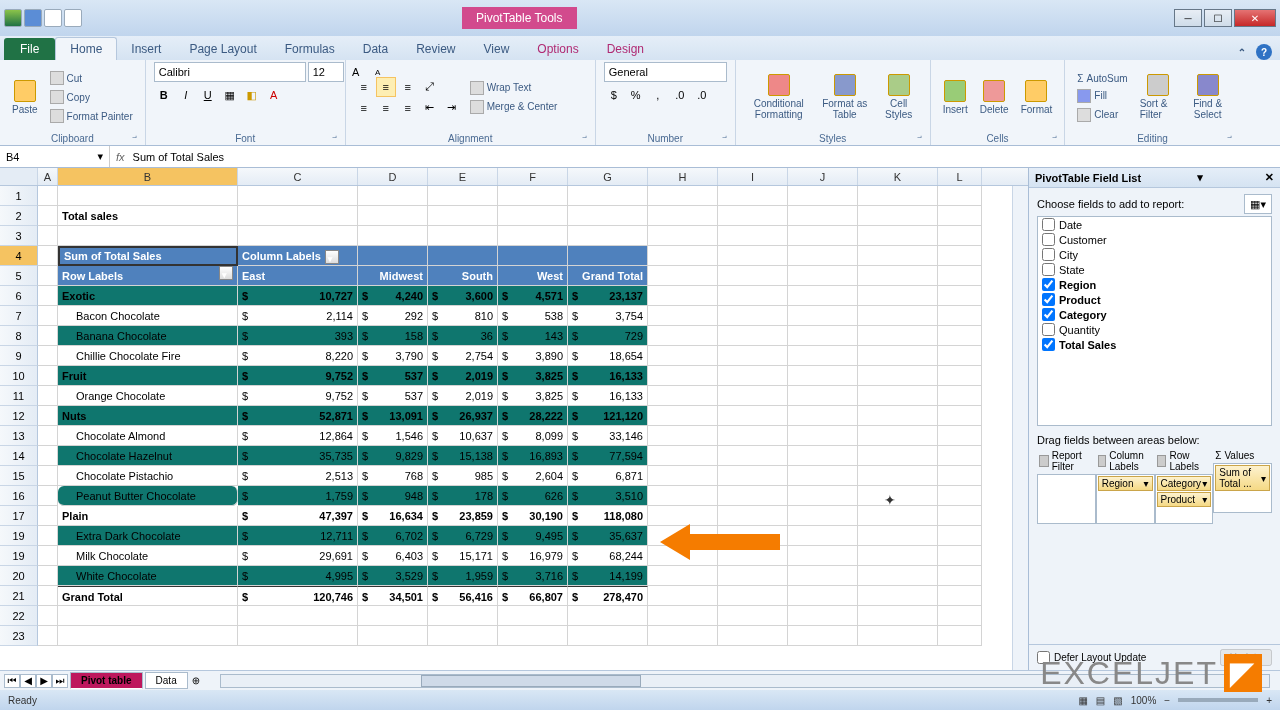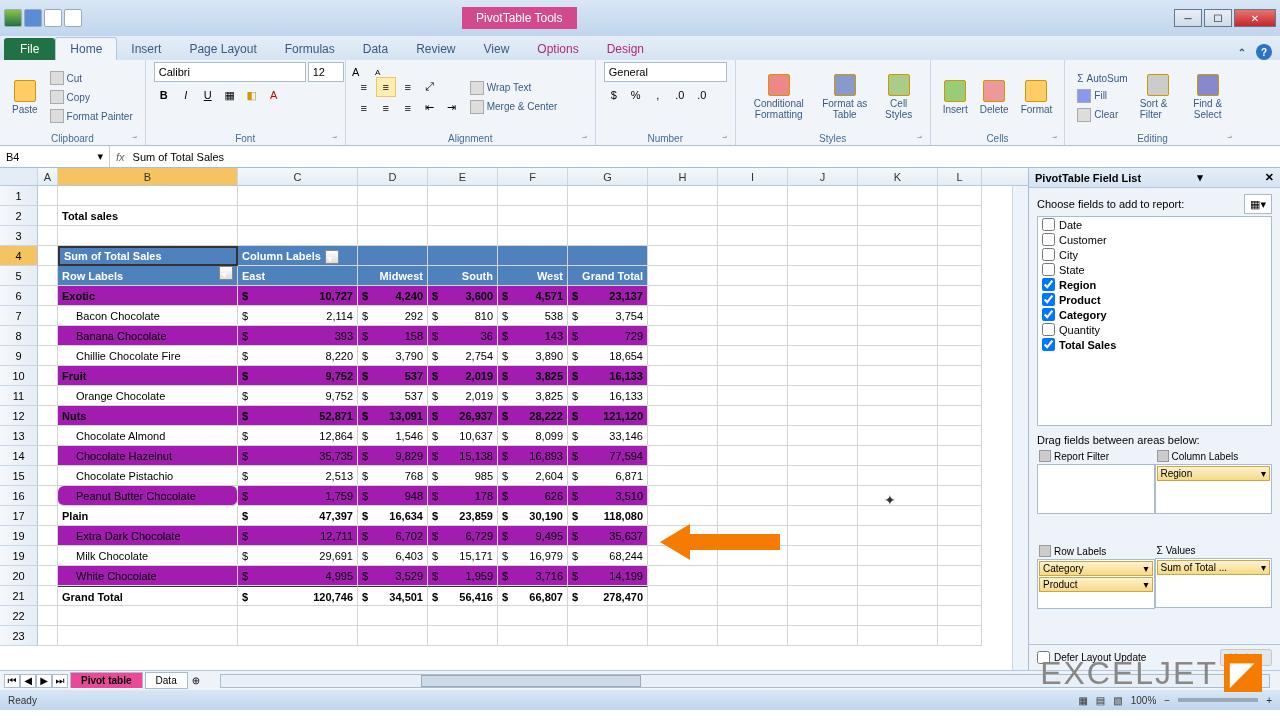--- a/index.html
+++ b/index.html
@@ -55,21 +55,21 @@
 .col-headers { display: flex; height: 18px; background: linear-gradient(#f5f8fb,#e4ecf5); border-bottom: 1px solid #b5c7dd; }
 .col-headers div { border-right: 1px solid #c9d6e6; text-align: center; font-size: 11px; color: #333; line-height: 18px; }
 .col-headers .corner { width: 38px; background: #e4ecf5; }
 .col-headers div.sel { background: #f5c361; }
 .rows { overflow: auto; }
 .row { display: flex; height: 20px; }
 .row-hdr { width: 38px; background: linear-gradient(90deg,#f5f8fb,#e4ecf5); border-right: 1px solid #b5c7dd; border-bottom: 1px solid #c9d6e6; text-align: center; font-size: 11px; line-height: 20px; }
 .row-hdr.sel { background: #f5c361; }
 .cell { border-right: 1px solid #d4d4d4; border-bottom: 1px solid #d4d4d4; font-size: 11px; padding: 0 4px; line-height: 20px; white-space: nowrap; overflow: hidden; }
 .cell.hdr-blue { background: #4f81bd; color: #fff; font-weight: bold; }
-.cell.band { background: #a21caf; }
+.cell.band { background: #0f766e; }
 .cell.selcell { border: 2px solid #333; line-height: 17px; }
 .cell.bold { font-weight: bold; }
 .cell.right { text-align: right; }
 .cell.tot { border-top: 1px solid #333; }
 .dropdown-btn { display: inline-block; width: 14px; height: 14px; background: linear-gradient(#fff,#ddd); border: 1px solid #888; vertical-align: middle; margin-left: 4px; position: relative; }
 .dropdown-btn::after { content: '▾'; position: absolute; left: 2px; top: -2px; font-size: 9px; }
 
 
 .arrow-annot { position: absolute; left: 660px; top: 354px; width: 120px; height: 40px; pointer-events: none; }
 .arrow-annot svg { width: 100%; height: 100%; }
@@ -78,35 +78,35 @@
 .field-pane { width: 252px; border-left: 1px solid #a9bdd6; background: #eef3f9; display: flex; flex-direction: column; }
 .field-pane .hdr { background: linear-gradient(#e5eef8,#d5e3f2); padding: 3px 6px; font-size: 11px; font-weight: bold; display: flex; align-items: center; border-bottom: 1px solid #b5c7dd; }
 .field-pane .hdr .close-x { margin-left: auto; cursor: pointer; }
 .field-pane .sub { padding: 6px 8px 2px; font-size: 11px; display: flex; align-items: center; justify-content: space-between; }
 .field-pane .sub .gear { width: 28px; height: 20px; border: 1px solid #abc; background: #fff; display: flex; align-items: center; justify-content: center; }
 .field-list { margin: 0 8px 6px; background: #fff; border: 1px solid #abc; height: 210px; overflow: auto; }
 .field-item { display: flex; align-items: center; gap: 4px; padding: 1px 4px; font-size: 11px; }
 .field-item input { margin: 0; }
 .field-item.checked { font-weight: bold; }
 .drag-label { font-size: 11px; padding: 2px 8px; }
-.areas { display: grid; grid-template-columns: 1fr 1fr; gap: 0; padding: 0 8px 6px; flex: 1; }
+.areas { display: grid; grid-template-columns: 1fr 1fr 1fr 1fr; gap: 0; padding: 0 8px 6px; flex: 1; }
 .area-box { display: flex; flex-direction: column; }
 .area-box .ah { font-size: 10px; padding: 2px; display: flex; align-items: center; gap: 3px; }
 .area-box .ah .aico { width: 12px; height: 12px; background: #ccc; border: 1px solid #999; }
 .area-box .list { background: #fff; border: 1px solid #abc; height: 50px; font-size: 10px; }
 .area-box .list .pill { background: linear-gradient(#fdf2cf,#f5d985); border: 1px solid #caa54a; margin: 1px; padding: 1px 3px; display: flex; justify-content: space-between; align-items: center; }
 .defer-row { padding: 4px 8px; font-size: 10px; display: flex; align-items: center; gap: 4px; border-top: 1px solid #b5c7dd; }
 .defer-row button { margin-left: auto; font-size: 10px; padding: 1px 8px; }
 
 
 .sheet-tabs { height: 20px; background: #eef3f9; border-top: 1px solid #b5c7dd; display: flex; align-items: center; padding: 0 4px; font-size: 10px; }
 .sheet-tabs .nav { display: flex; gap: 0; }
 .sheet-tabs .nav div { width: 16px; height: 14px; border: 1px solid #abc; background: #fff; text-align: center; line-height: 12px; }
 .sheet-tabs .tab { padding: 2px 10px; background: #fff; border: 1px solid #abc; margin-left: 2px; cursor: pointer; }
-.sheet-tabs .tab.active { background: #ec4899; font-weight: bold; border-bottom-color: #fff; }
+.sheet-tabs .tab.active { background: #be185d; font-weight: bold; border-bottom-color: #fff; }
 .sheet-tabs .scroll { flex: 1; height: 14px; border: 1px solid #abc; margin: 0 6px 0 20px; background: #e9eff6; position: relative; }
 .sheet-tabs .scroll .thumb { position: absolute; left: 200px; width: 220px; height: 100%; background: #cfdae8; border: 1px solid #9ab; }
 .statusbar { height: 20px; background: linear-gradient(#d9e7f5,#c0d5ed); display: flex; align-items: center; padding: 0 8px; font-size: 10px; color: #333; }
 .statusbar .right { margin-left: auto; display: flex; gap: 8px; align-items: center; }
 .watermark { position: absolute; right: 18px; bottom: 28px; font-size: 32px; font-weight: 300; color: #888; letter-spacing: 2px; display: flex; align-items: center; pointer-events: none; }
 .watermark .chev { width: 38px; height: 38px; background: #f57c00; margin-left: 6px; display: flex; align-items: center; justify-content: center; color: #fff; }
 .cursor-cross { position: absolute; left: 884px; top: 324px; font-size: 14px; color: #333; pointer-events: none; }
 .vscroll { position: absolute; right: 0; top: 18px; width: 16px; bottom: 0; background: #eef3f9; border-left: 1px solid #c9d6e6; }
 </style>
 </head>

